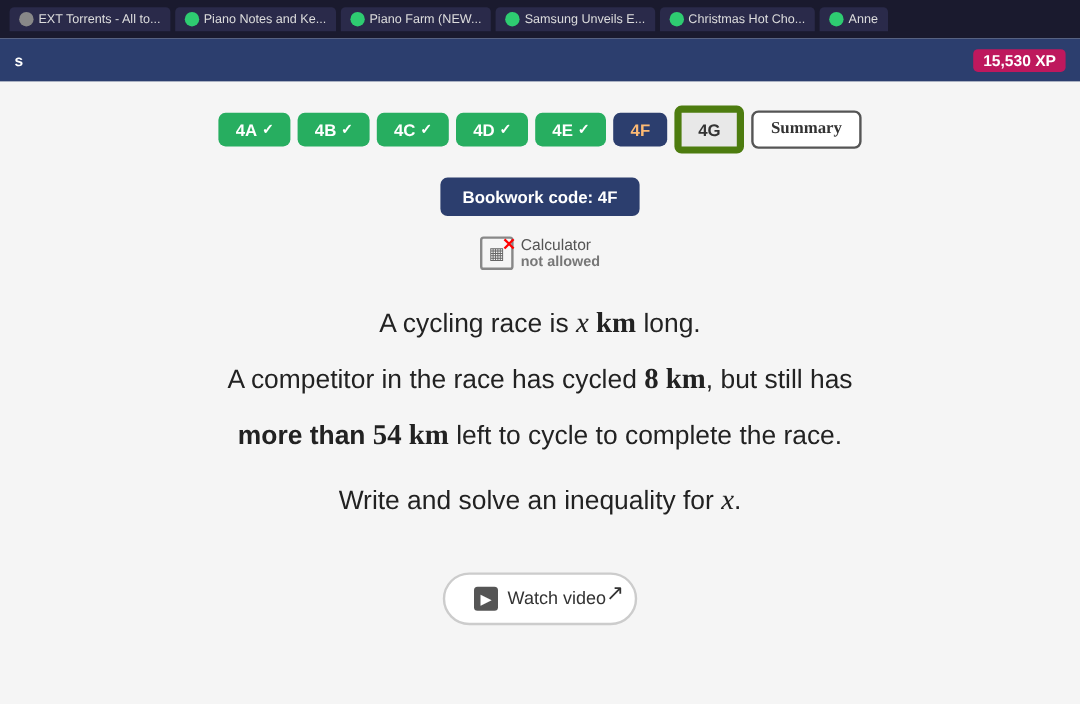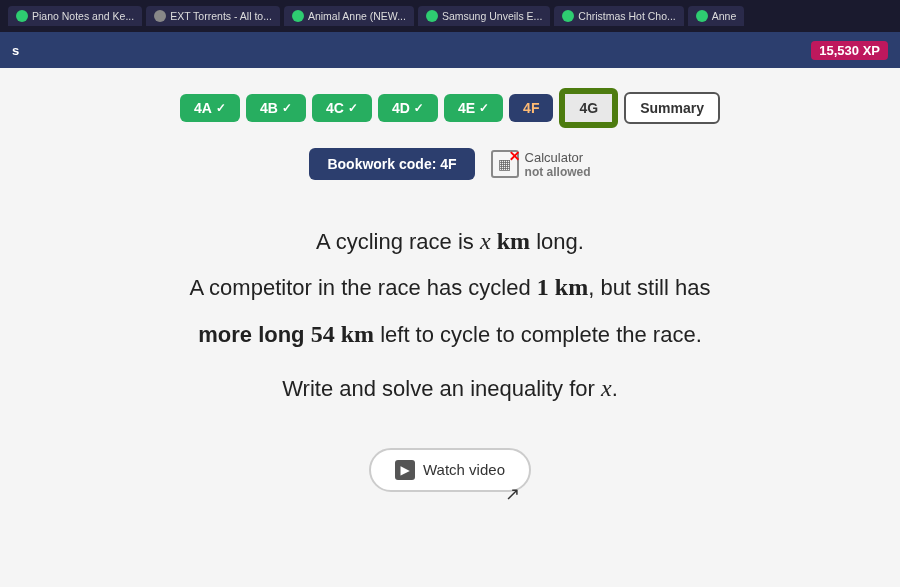--- a/index.html
+++ b/index.html
@@ -134,32 +134,34 @@
     .tab-btn.light-outline {
       background: #e8e8e8;
       color: #333;
       border: 6px solid #4d7c0f;
     }
 
     .tab-btn.summary {
       background: white;
       color: #333;
       border: 2px solid #555;
+      font-family: Liberation Serif, serif;
     }
 
     .checkmark {
       font-size: 12px;
     }
 
     
     .bookwork-row {
       display: flex;
       align-items: center;
       gap: 16px;
-      margin-bottom: 42px;
+      margin-bottom: 26px;
+      flex-direction: column;
     }
 
     .bookwork-code {
       background: #2c3e6e;
       color: white;
       padding: 8px 18px;
       border-radius: 6px;
       font-size: 14px;
       font-weight: 600;
       border: none;
@@ -270,30 +272,30 @@
       font-size: 18px;
       color: #333;
       pointer-events: none;
     }
   </style>
 </head>
 <body>
 
 <div class="tab-bar">
   <div class="tab-item">
-    <div class="tab-favicon green"></div>
-    <span>Piano Notes and Ke...</span>
-  </div>
-  <div class="tab-item">
     <div class="tab-favicon" style="background:#888;"></div>
     <span>EXT Torrents - All to...</span>
   </div>
   <div class="tab-item">
     <div class="tab-favicon green"></div>
-    <span>Animal Anne (NEW...</span>
+    <span>Piano Notes and Ke...</span>
+  </div>
+  <div class="tab-item">
+    <div class="tab-favicon green"></div>
+    <span>Piano Farm (NEW...</span>
   </div>
   <div class="tab-item">
     <div class="tab-favicon green"></div>
     <span>Samsung Unveils E...</span>
   </div>
   <div class="tab-item">
     <div class="tab-favicon green"></div>
     <span>Christmas Hot Cho...</span>
   </div>
   <div class="tab-item">
@@ -355,24 +357,24 @@
         <span style="font-size:12px;color:#777;font-weight:bold;">not allowed</span>
       </div>
     </div>
   </div>
 
   <div class="question-area">
     <div class="question-line">
       A cycling race is <span class="math-var">x</span> <span class="math-num">km</span> long.
     </div>
     <div class="question-line">
-      A competitor in the race has cycled <span class="math-num">1 km</span>, but still has
+      A competitor in the race has cycled <span class="math-num">8 km</span>, but still has
     </div>
     <div class="question-line bold-parts">
-      <span class="bold-text">more long</span> <span class="math-num">54 km</span> left to cycle to complete the race.
+      <span class="bold-text">more than</span> <span class="math-num">54 km</span> left to cycle to complete the race.
     </div>
     <div class="inequality-text">
       Write and solve an inequality for <span class="math-var">x</span>.
     </div>
   </div>
 
   <button class="watch-video-btn">
     <div class="play-icon">▶</div>
     <span>Watch video</span>
   </button>

